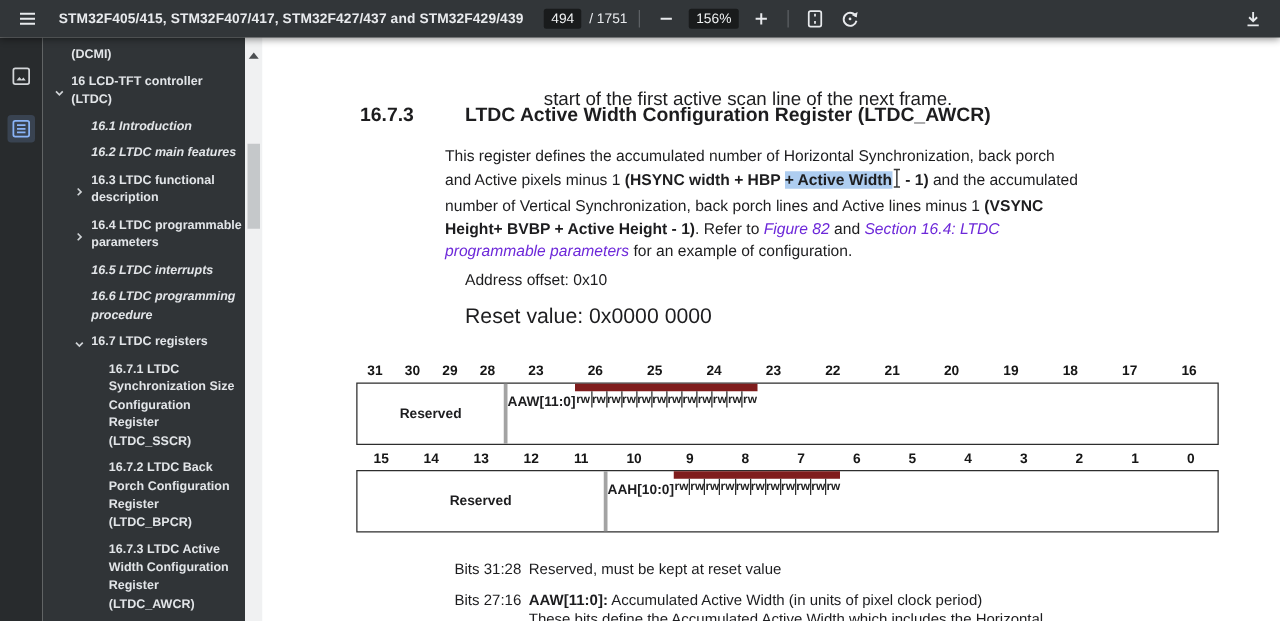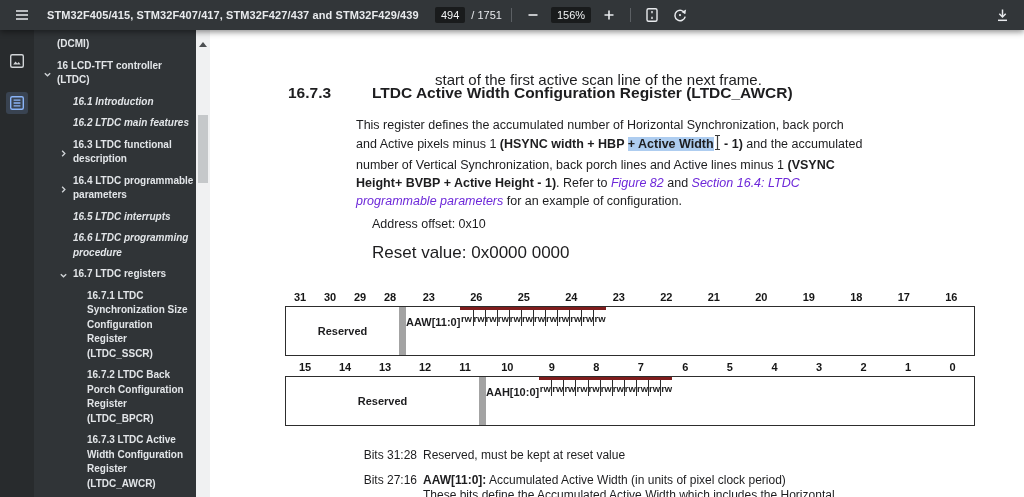--- a/index.html
+++ b/index.html
@@ -71,25 +71,25 @@
   .addr-line  { left:162px; top:187px; font-size:12.5px; }
   .reset-line { left:162px; top:213px; font-size:17px; }
   
   .reg { left:75px; width:690px;font-weight:bold; }
   .reg1 { top:258px; } .reg2 { top:328px; }
   .bitnums { display:grid; height:18px; align-items:center; }
   .reg1 .bitnums { grid-template-columns:repeat(4,30px) repeat(12,47.5px); }
   .reg2 .bitnums { grid-template-columns:repeat(5,40px) repeat(11,44.54px); }
   .bitnum { text-align:center; font-size:11px; color:#161616; }
   .reg-box { display:flex; border:1px solid #2d2d2d; height:50px; }
-  .rsv { border-right:7px solid #a3a3a3; display:flex; align-items:center; justify-content:center; font-size:11px; }
+  .rsv { border-right:3px solid #a3a3a3; display:flex; align-items:center; justify-content:center; font-size:11px; }
   .reg1 .rsv { width:120px; } .reg2 .rsv { width:200px; }
   .fieldcol { flex:1 1 auto; display:flex; flex-direction:row; }
   .fieldlabel { height:29px; display:flex; align-items:center; justify-content:center; font-size:11px; }
-  .rwrow { height:19px; border-top:3px solid #7f1d1d; display:grid; }
+  .rwrow { height:19px; border-top:6px solid #7f1d1d; display:grid; }
   .reg1 .rwrow { grid-template-columns:repeat(12,1fr); }
   .reg2 .rwrow { grid-template-columns:repeat(11,1fr); }
   .rw { display:flex; align-items:center; justify-content:center; font-size:9.5px; color:#222; }
   .rw + .rw { border-left:1px solid #2d2d2d; }
   
   .bits-label { width:87px; text-align:right; font-size:12px; left:120px; }
   .bits-desc  { left:213px; font-size:12px; white-space:pre; }
   .r1 { top:418px; } .r2 { top:443px; } .r3 { top:458px; }
 </style>
 </head>

